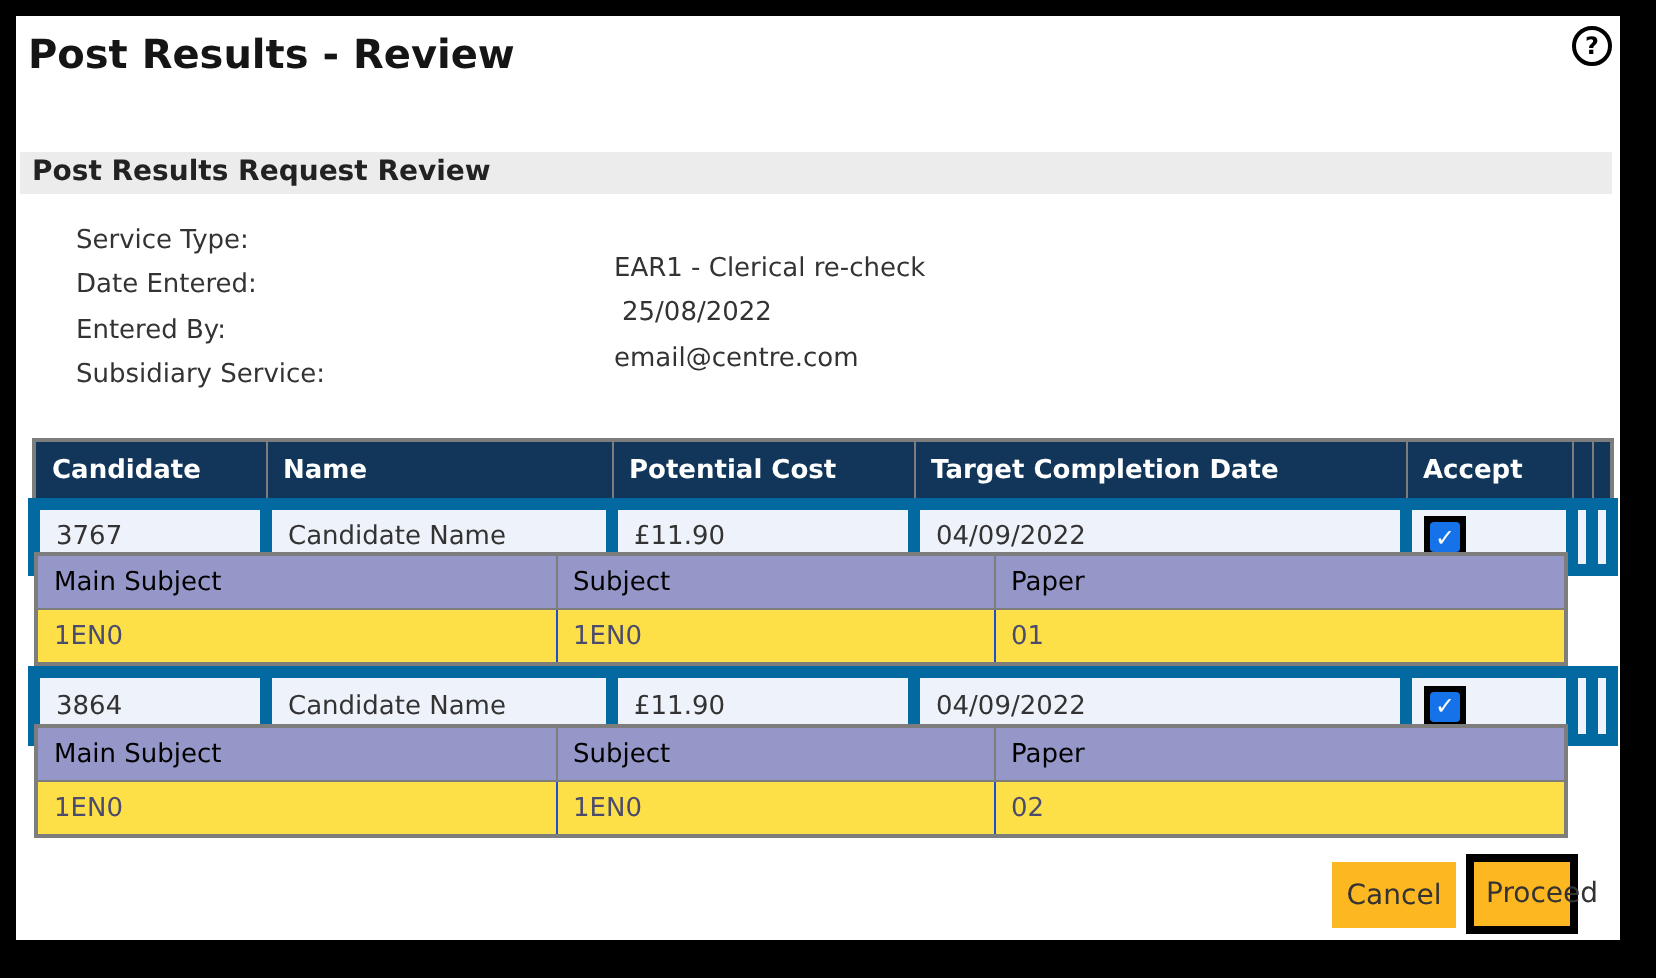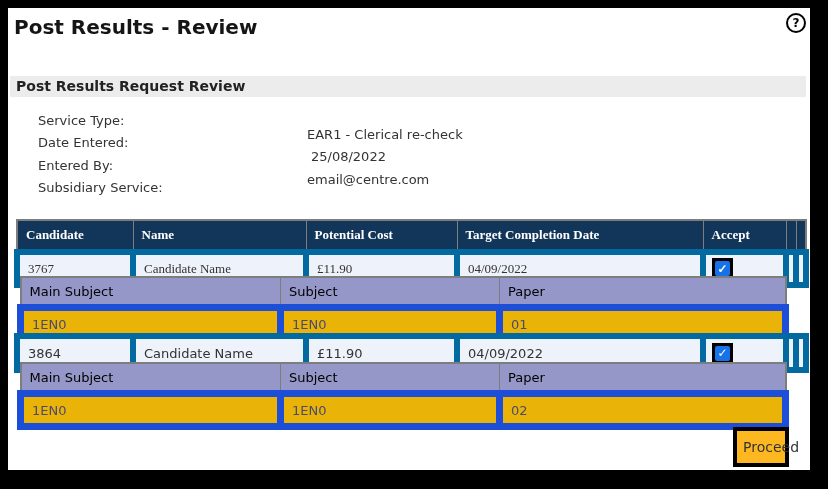--- a/index.html
+++ b/index.html
@@ -18,42 +18,42 @@
     font-size:14px;font-weight:bold;color:#222;line-height:21px;padding-left:6px;
   }
   .details{position:absolute;left:6px;top:101px;font-size:13px;color:#333;}
   .detail-row{height:22.5px;display:flex;align-items:center;}
   .detail-label{width:269px;flex:0 0 269px;margin-left:24px;}
   .detail-value{white-space:nowrap;margin-top:28px;}
   .pad-sm{padding-left:4px;}
 
   table{border-collapse:collapse;table-layout:fixed;font-size:13px;}
   .main-table,.row-table{position:absolute;left:6px;width:789px;border:2px solid #7d7d7d;}
-  .main-table{top:211px;font-family:Liberation Serif, serif;}
+  .main-table{top:211px;}
   .row-table{top:325px;}
   .main-table th{
     background:#123659;color:#fff;font-weight:bold;text-align:left;
     border:1px solid #7d7d7d;padding:0 0 0 8px;height:28px;white-space:nowrap;overflow:hidden;
   }
   .main-table td,.row-table td{
     background:#eef2fa;color:#333;border:6px solid #0369a1;
     padding:0 0 0 8px;height:27px;white-space:nowrap;overflow:hidden;
   }
   .main-table td.narrow,.row-table td.narrow,.main-table th.narrow{padding:0;}
   .row-table td{height:28px;}
 
   .sub-table{position:absolute;left:9px;width:765px;border:2px solid #7d7d7d;}
   .sub-one{top:268px;}
   .sub-two{top:354px;}
   .sub-table th{
     background:#9697c9;color:#000000;font-weight:normal;text-align:left;
     border:1px solid #7d7d7d;padding:0 0 0 8px;height:26px;white-space:nowrap;overflow:hidden;
   }
   .sub-table td{
-    background:#eab308;color:#4b4b6e;border:7px solid #1d4ed8;
+    background:#fde047;color:#4b4b6e;border:1px solid #1d4ed8;
     padding:0 0 0 8px;height:26px;white-space:nowrap;overflow:hidden;
   }
 
   .cb-focus{display:inline-block;background:#000;padding:3px;line-height:0;vertical-align:middle;cursor:pointer;}
   .cb-box{display:inline-block;width:15px;height:15px;background:#1672e8;border-radius:2px;position:relative;}
   .cb-check{
     position:absolute;top:50%;left:50%;transform:translate(-50%,-52%);
     color:#fff;font-size:12px;font-weight:bold;line-height:1;
   }
 
@@ -188,15 +188,16 @@
       <th>Paper</th>
     </tr>
     <tr>
       <td>1EN0</td>
       <td>1EN0</td>
       <td>02</td>
     </tr>
   </tbody>
     </table>
 
+  <button class="btn btn-cancel">Cancel</button>
   <button class="btn btn-proceed">Proceed</button>
 
 </div>
 
 </body></html>

